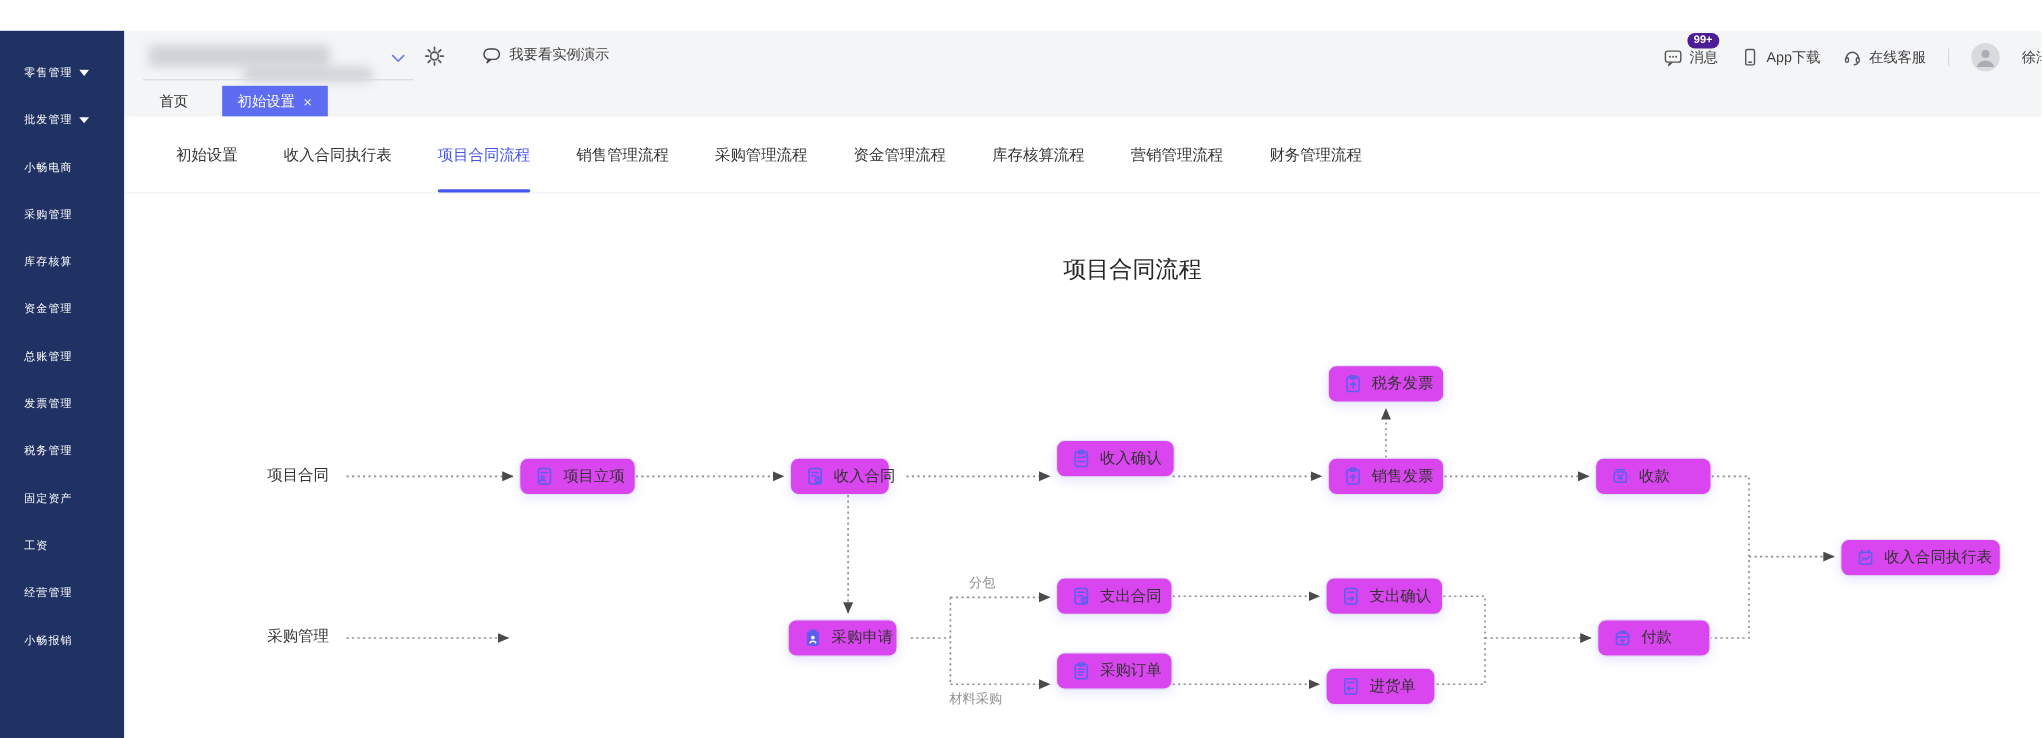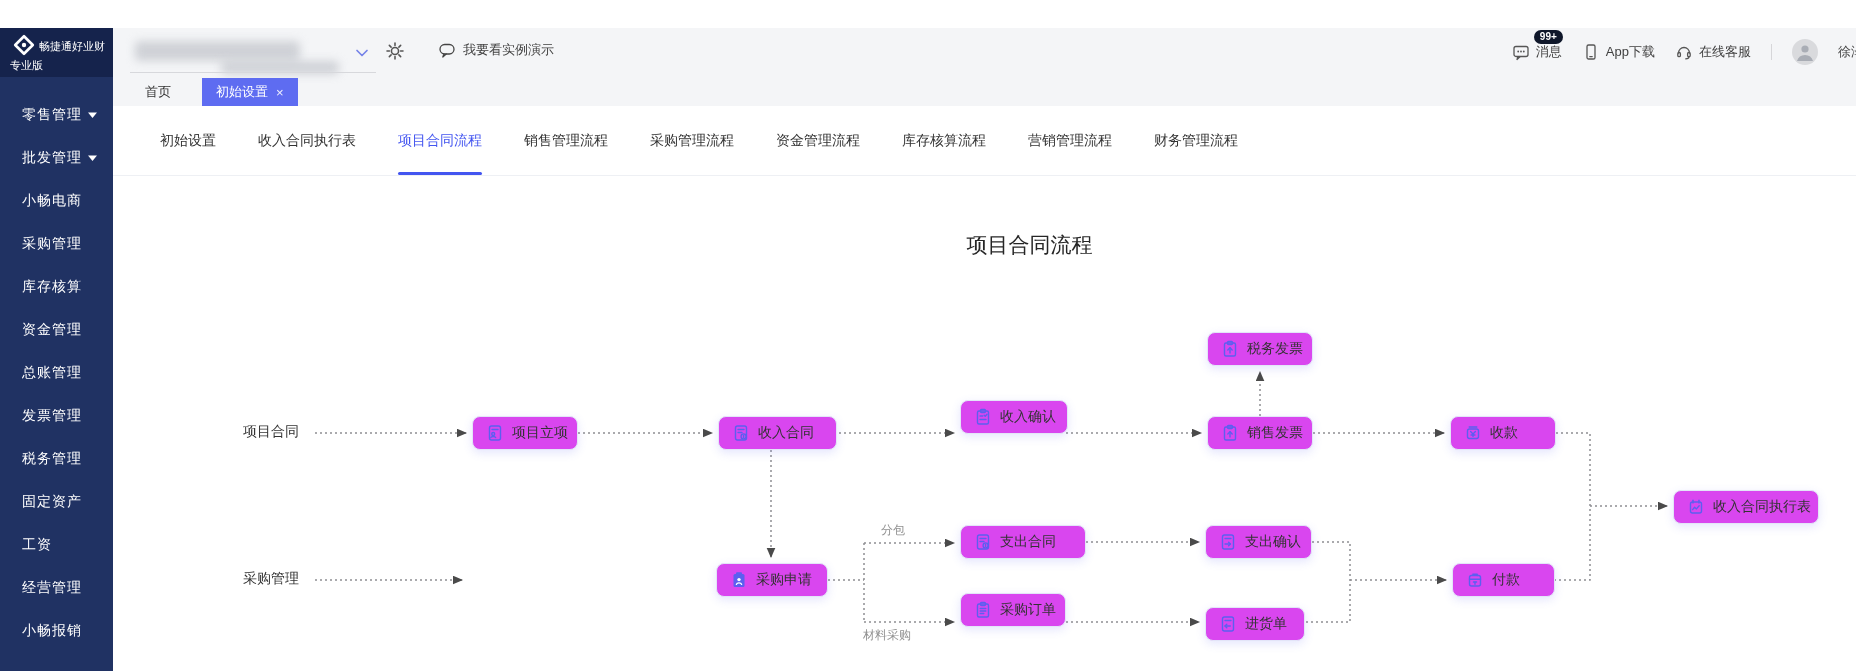--- a/index.html
+++ b/index.html
@@ -10,36 +10,36 @@
   .topstrip { position:absolute; left:0; top:0; width:1856px; height:28px; background:#fff; }
 
   
   .sidebar { position:absolute; left:0; top:28px; width:113px; height:643px; background:#203263; }
   .logo-block { position:relative; height:49px; background:#15234c; }
   .logo { position:absolute; left:13px; top:6px; width:22px; height:22px; }
   .brand { position:absolute; left:39px; top:11px; font-size:11px; color:#fff; white-space:nowrap; overflow:hidden; width:74px; }
   .edition { position:absolute; left:10px; top:30px; font-size:11px; color:#fff; }
   .side-nav { padding-top:16px; }
   .side-item { height:43px; display:flex; align-items:center; padding-left:22px; color:#fff;
-    font-size:14px; font-weight:500; letter-spacing:1px; cursor:pointer; }
+    font-size:10px; font-weight:500; letter-spacing:1px; cursor:pointer; }
   .side-item .caret { margin-left:6px; display:inline-flex; }
 
   
   .band { position:absolute; left:113px; top:28px; width:1743px; height:78px; background:#f4f5f7; }
   .blob { position:absolute; background:#c3c6cc; border-radius:4px; filter:blur(5px); opacity:.75; }
   .b1 { left:22px; top:13px; width:165px; height:20px; }
   .b2 { left:108px; top:33px; width:118px; height:13px; }
   .search-underline { position:absolute; left:17px; top:44px; width:246px; height:1px; background:#d7d8dc; cursor:text; }
   .chevron { position:absolute; left:240px; top:16px; width:18px; height:18px; cursor:pointer; }
   .gear { position:absolute; left:272px; top:13px; width:20px; height:20px; cursor:pointer; }
   .demo { position:absolute; left:325px; top:13px; display:flex; align-items:center; gap:7px;
     font-size:13px; color:#404040; cursor:pointer; }
   .hright { position:absolute; right:0; top:9px; height:30px; display:flex; align-items:center; gap:20px; }
   .hitem { display:flex; align-items:center; gap:6px; font-size:13px; color:#404040; cursor:pointer; position:relative; }
-  .badge { position:absolute; left:22px; top:-13px; background:#0f172a; color:#fff; font-size:10px;
+  .badge { position:absolute; left:22px; top:-13px; background:#4c1d95; color:#fff; font-size:10px;
     font-weight:bold; padding:2px 6px; border-radius:9px; line-height:1; }
   .vdiv { width:1px; height:16px; background:#d6d6d9; }
   .avatar { width:26px; height:26px; display:inline-flex; }
   .uname { font-size:13px; color:#404040; width:18px; overflow:hidden; white-space:nowrap; }
 
   .wtabs { position:absolute; left:17px; bottom:0; display:flex; align-items:flex-end; }
   .wtab { height:28px; display:flex; align-items:center; font-size:13px; color:#333;
     padding:0 18px; cursor:pointer; }
   .wtab.home { padding:0 15px; }
   .wtab.active { background:#5e6cf1; color:#fff; margin-left:16px; padding:0 14px; gap:8px; }
@@ -72,30 +72,20 @@
   .rowlabel { position:absolute; font-size:14px; font-weight:500; color:#333; white-space:nowrap; }
   .elabel { position:absolute; font-size:12px; color:#909090; white-space:nowrap; }
 </style>
 </head>
 <body>
 
 <div class="app">
   <div class="topstrip"></div>
 
   <aside class="sidebar">
-    <div class="logo-block">
-      <span class="logo">
-        <svg viewBox="0 0 20 20">
-            <path d="M10 2L18 10L10 18L2 10Z" fill="none" stroke="#fff" stroke-width="2.4" stroke-linejoin="round"></path>
-            <circle cx="10" cy="10" r="2" fill="#fff"></circle>
-          </svg>
-      </span>
-      <span class="brand">畅捷通好业财</span>
-      <span class="edition">专业版</span>
-    </div>
     <nav class="side-nav" id="side-nav">
         <div class="side-item">
           <span>零售管理</span>
           <span class="caret">
             <svg width="9" height="6" viewBox="0 0 9 6">
               <path d="M0 .5h9L4.5 6z" fill="#fff"></path>
             </svg>
           </span>
         </div>
         <div class="side-item">
@@ -265,21 +255,21 @@
           <span class="fico">
             <svg viewBox="0 0 18 18" fill="none" stroke="#5b5ff0" stroke-width="1.4" stroke-linecap="round" stroke-linejoin="round">
               <rect x="3.5" y="2" width="11" height="14" rx="2"></rect>
               <line x1="6" y1="5.5" x2="12" y2="5.5"></line>
               <circle cx="7.2" cy="10" r="1.5"></circle>
               <path d="M4.8 13.6c.5-1.5 4.4-1.5 4.9 0"></path>
             </svg>
           </span>
           <span class="flabel">项目立项</span>
         </div>
-        <div class="fnode" style="left: 605px; top: 240px; width: 119px; text-align: center;">
+        <div class="fnode" style="left: 605px; top: 240px; width: 91px; text-align: center;">
           <span class="fico">
             <svg viewBox="0 0 18 18" fill="none" stroke="#5b5ff0" stroke-width="1.4" stroke-linecap="round" stroke-linejoin="round">
               <rect x="3.5" y="2" width="11" height="14" rx="2"></rect>
               <line x1="6" y1="5.5" x2="12" y2="5.5"></line>
               <line x1="6" y1="8.5" x2="10" y2="8.5"></line>
               <circle cx="11.6" cy="12.4" r="2.5"></circle>
               <line x1="11.6" y1="11.2" x2="11.6" y2="13.6"></line>
             </svg>
           </span>
           <span class="flabel">收入合同</span>
@@ -323,32 +313,32 @@
           <span class="fico">
             <svg viewBox="0 0 18 18" fill="none" stroke="#5b5ff0" stroke-width="1.4" stroke-linecap="round" stroke-linejoin="round">
               <rect x="3.5" y="3" width="11" height="13" rx="1.5"></rect>
               <rect x="6.5" y="1.5" width="5" height="3" rx="1"></rect>
               <path d="M9 13V7.8"></path>
               <path d="M6.8 9.9L9 7.7l2.2 2.2"></path>
             </svg>
           </span>
           <span class="flabel">税务发票</span>
         </div>
-        <div class="fnode" style="left: 603px; top: 387px; width: 112px;">
+        <div class="fnode" style="left: 603px; top: 387px; width: 100px;">
           <span class="fico">
             <svg viewBox="0 0 18 18" fill="none" stroke="#5b5ff0" stroke-width="1.4" stroke-linecap="round" stroke-linejoin="round">
               <rect x="3.5" y="3" width="11" height="13" rx="1.5" fill="#5b5ff0" stroke="none"></rect>
               <rect x="6" y="1.2" width="6" height="3.4" rx="1" fill="#5b5ff0" stroke="none"></rect>
               <circle cx="9" cy="8.6" r="1.7" fill="#fff" stroke="none"></circle>
               <path d="M6.4 13.4c.6-2 4.6-2 5.2 0" stroke="#fff"></path>
             </svg>
           </span>
           <span class="flabel">采购申请</span>
         </div>
-        <div class="fnode" style="left: 847px; top: 349px; width: 126px;">
+        <div class="fnode" style="left: 847px; top: 349px; width: 106px;">
           <span class="fico">
             <svg viewBox="0 0 18 18" fill="none" stroke="#5b5ff0" stroke-width="1.4" stroke-linecap="round" stroke-linejoin="round">
               <rect x="3.5" y="2" width="11" height="14" rx="2"></rect>
               <line x1="6" y1="5.5" x2="12" y2="5.5"></line>
               <line x1="6" y1="8.5" x2="10" y2="8.5"></line>
               <circle cx="11.6" cy="12.4" r="2.5"></circle>
               <line x1="11.6" y1="11.2" x2="11.6" y2="13.6"></line>
             </svg>
           </span>
           <span class="flabel">支出合同</span>

